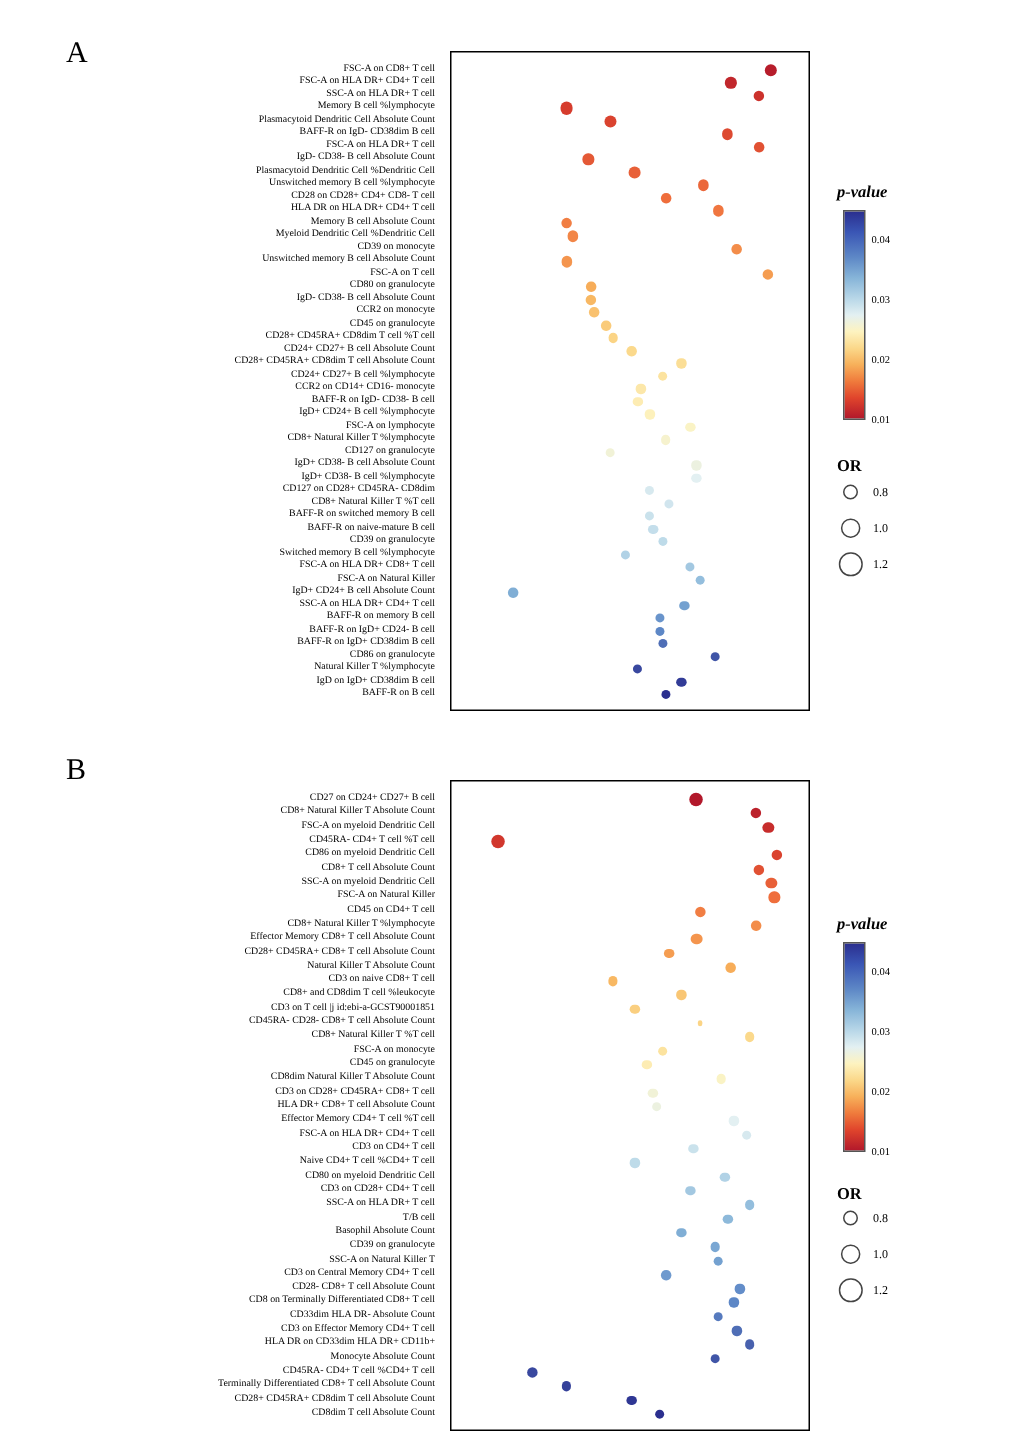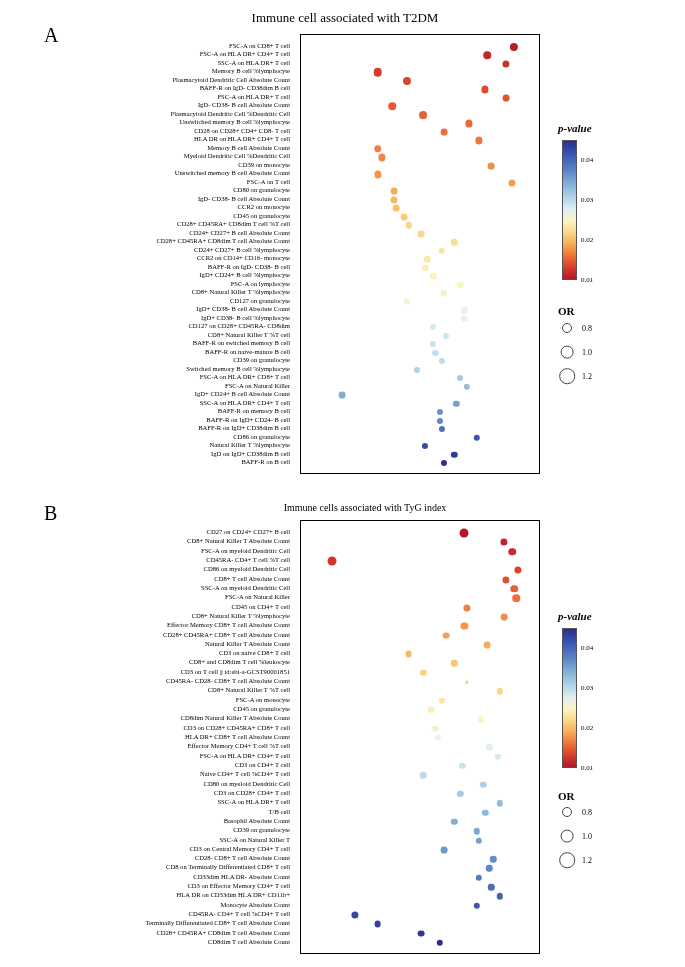--- a/index.html
+++ b/index.html
@@ -120,21 +120,20 @@
     font-size:8px;
     color:#000;
     transform:translateY(-50%);
   }
 </style>
 </head>
 <body>
 
 <div class="panel" id="panelA">
   <div class="panel-letter" id="letterA">A</div>
-  <div class="chart-title" id="titleA">Immune cell associated with T2DM</div>
   <div class="plot-frame" id="frameA">
       <div class="dot" style="left: 213.103px; top: 12px; width: 8.24px; height: 8.24px; background: rgb(183, 29, 43);"></div>
       <div class="dot" style="left: 186.207px; top: 20.4898px; width: 7.52px; height: 7.52px; background: rgb(193, 39, 44);"></div>
       <div class="dot" style="left: 204.828px; top: 28.9796px; width: 7.16px; height: 7.16px; background: rgb(204, 50, 44);"></div>
       <div class="dot" style="left: 76.5517px; top: 37.4694px; width: 8.6px; height: 8.6px; background: rgb(214, 60, 45);"></div>
       <div class="dot" style="left: 105.517px; top: 45.9592px; width: 8.06px; height: 8.06px; background: rgb(218, 67, 47);"></div>
       <div class="dot" style="left: 184.138px; top: 54.449px; width: 7.16px; height: 7.16px; background: rgb(221, 74, 49);"></div>
       <div class="dot" style="left: 204.828px; top: 62.9388px; width: 6.8px; height: 6.8px; background: rgb(225, 81, 51);"></div>
       <div class="dot" style="left: 91.0345px; top: 71.4286px; width: 7.52px; height: 7.52px; background: rgb(228, 89, 54);"></div>
       <div class="dot" style="left: 122.069px; top: 79.9184px; width: 7.88px; height: 7.88px; background: rgb(232, 96, 56);"></div>
@@ -229,21 +228,20 @@
       <div style="top: 391.041px;">BAFF-R on IgD+ CD38dim B cell</div>
       <div style="top: 399.531px;">CD86 on granulocyte</div>
       <div style="top: 408.02px;">Natural Killer T %lymphocyte</div>
       <div style="top: 416.51px;">IgD on IgD+ CD38dim B cell</div>
       <div style="top: 425px;">BAFF-R on B cell</div>
     </div>
 </div>
 
 <div class="panel" id="panelB">
   <div class="panel-letter" id="letterB">B</div>
-  <div class="chart-title" id="titleB">Immune cells associated with TyG index</div>
   <div class="plot-frame" id="frameB">
       <div class="dot" style="left: 163.448px; top: 12px; width: 8.96px; height: 8.96px; background: rgb(178, 24, 43);"></div>
       <div class="dot" style="left: 202.759px; top: 21.3182px; width: 7.16px; height: 7.16px; background: rgb(188, 34, 44);"></div>
       <div class="dot" style="left: 211.034px; top: 30.6364px; width: 7.52px; height: 7.52px; background: rgb(199, 45, 44);"></div>
       <div class="dot" style="left: 31.0345px; top: 39.9545px; width: 8.96px; height: 8.96px; background: rgb(209, 55, 45);"></div>
       <div class="dot" style="left: 217.241px; top: 49.2727px; width: 7.16px; height: 7.16px; background: rgb(218, 67, 47);"></div>
       <div class="dot" style="left: 204.828px; top: 58.5909px; width: 7.16px; height: 7.16px; background: rgb(225, 81, 51);"></div>
       <div class="dot" style="left: 213.103px; top: 67.9091px; width: 7.52px; height: 7.52px; background: rgb(232, 96, 56);"></div>
       <div class="dot" style="left: 215.172px; top: 77.2273px; width: 7.52px; height: 7.52px; background: rgb(239, 110, 60);"></div>
       <div class="dot" style="left: 165.517px; top: 86.5455px; width: 7.16px; height: 7.16px; background: rgb(241, 126, 67);"></div>

